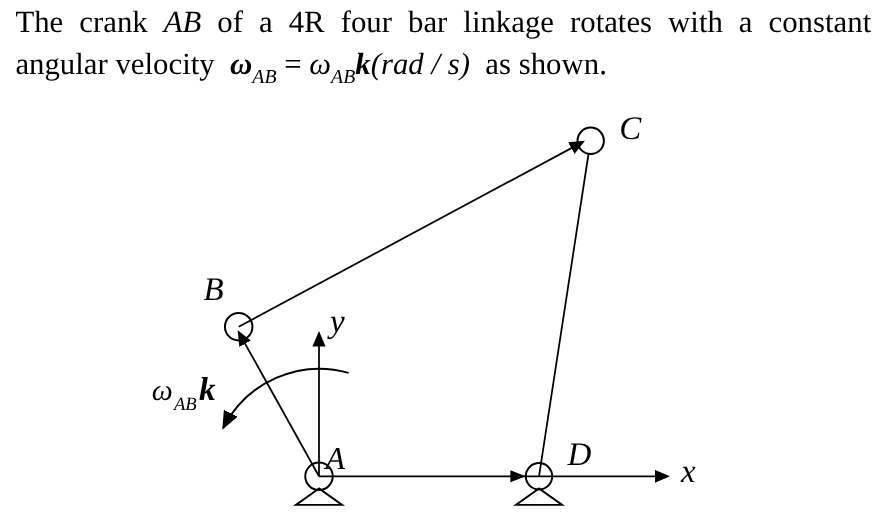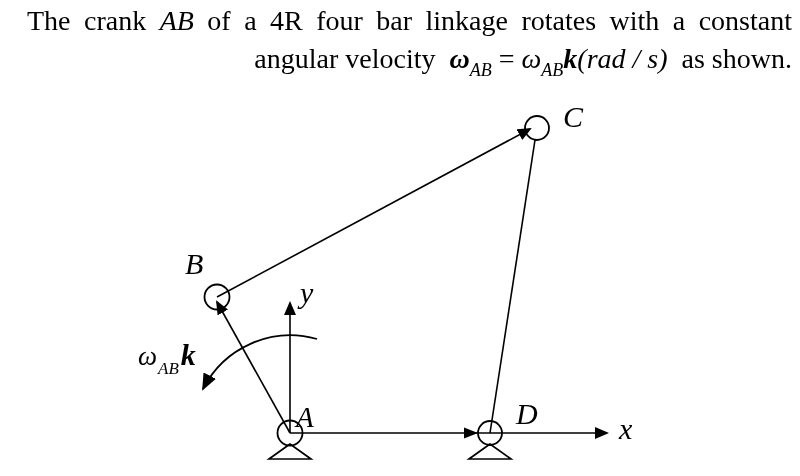--- a/index.html
+++ b/index.html
@@ -14,23 +14,23 @@
   }
   
   #title {
     position: absolute;
     left: 0; top: 2px;
     width: 800px;
     font-size: 28px;
     line-height: 38px;
     color: #000000;
   }
-  .t-line { padding: 0 8px 0 27px; white-space: normal; }
+  .t-line { padding: 0 8px 0 14px; white-space: normal; }
   .t-line1 { text-align: justify; text-align-last: justify; }
-  .t-line2 { text-align: right; }
+  .t-line2 { text-align: left; }
   .it { font-style: italic; }
   .bi { font-style: italic; font-weight: bold; }
   .sub-t {
     font-style: italic;
     font-size: 18px;
     position: relative;
     top: 8px;
     letter-spacing: 0px;
   }
   .gap-l { margin-left: 14px; }

